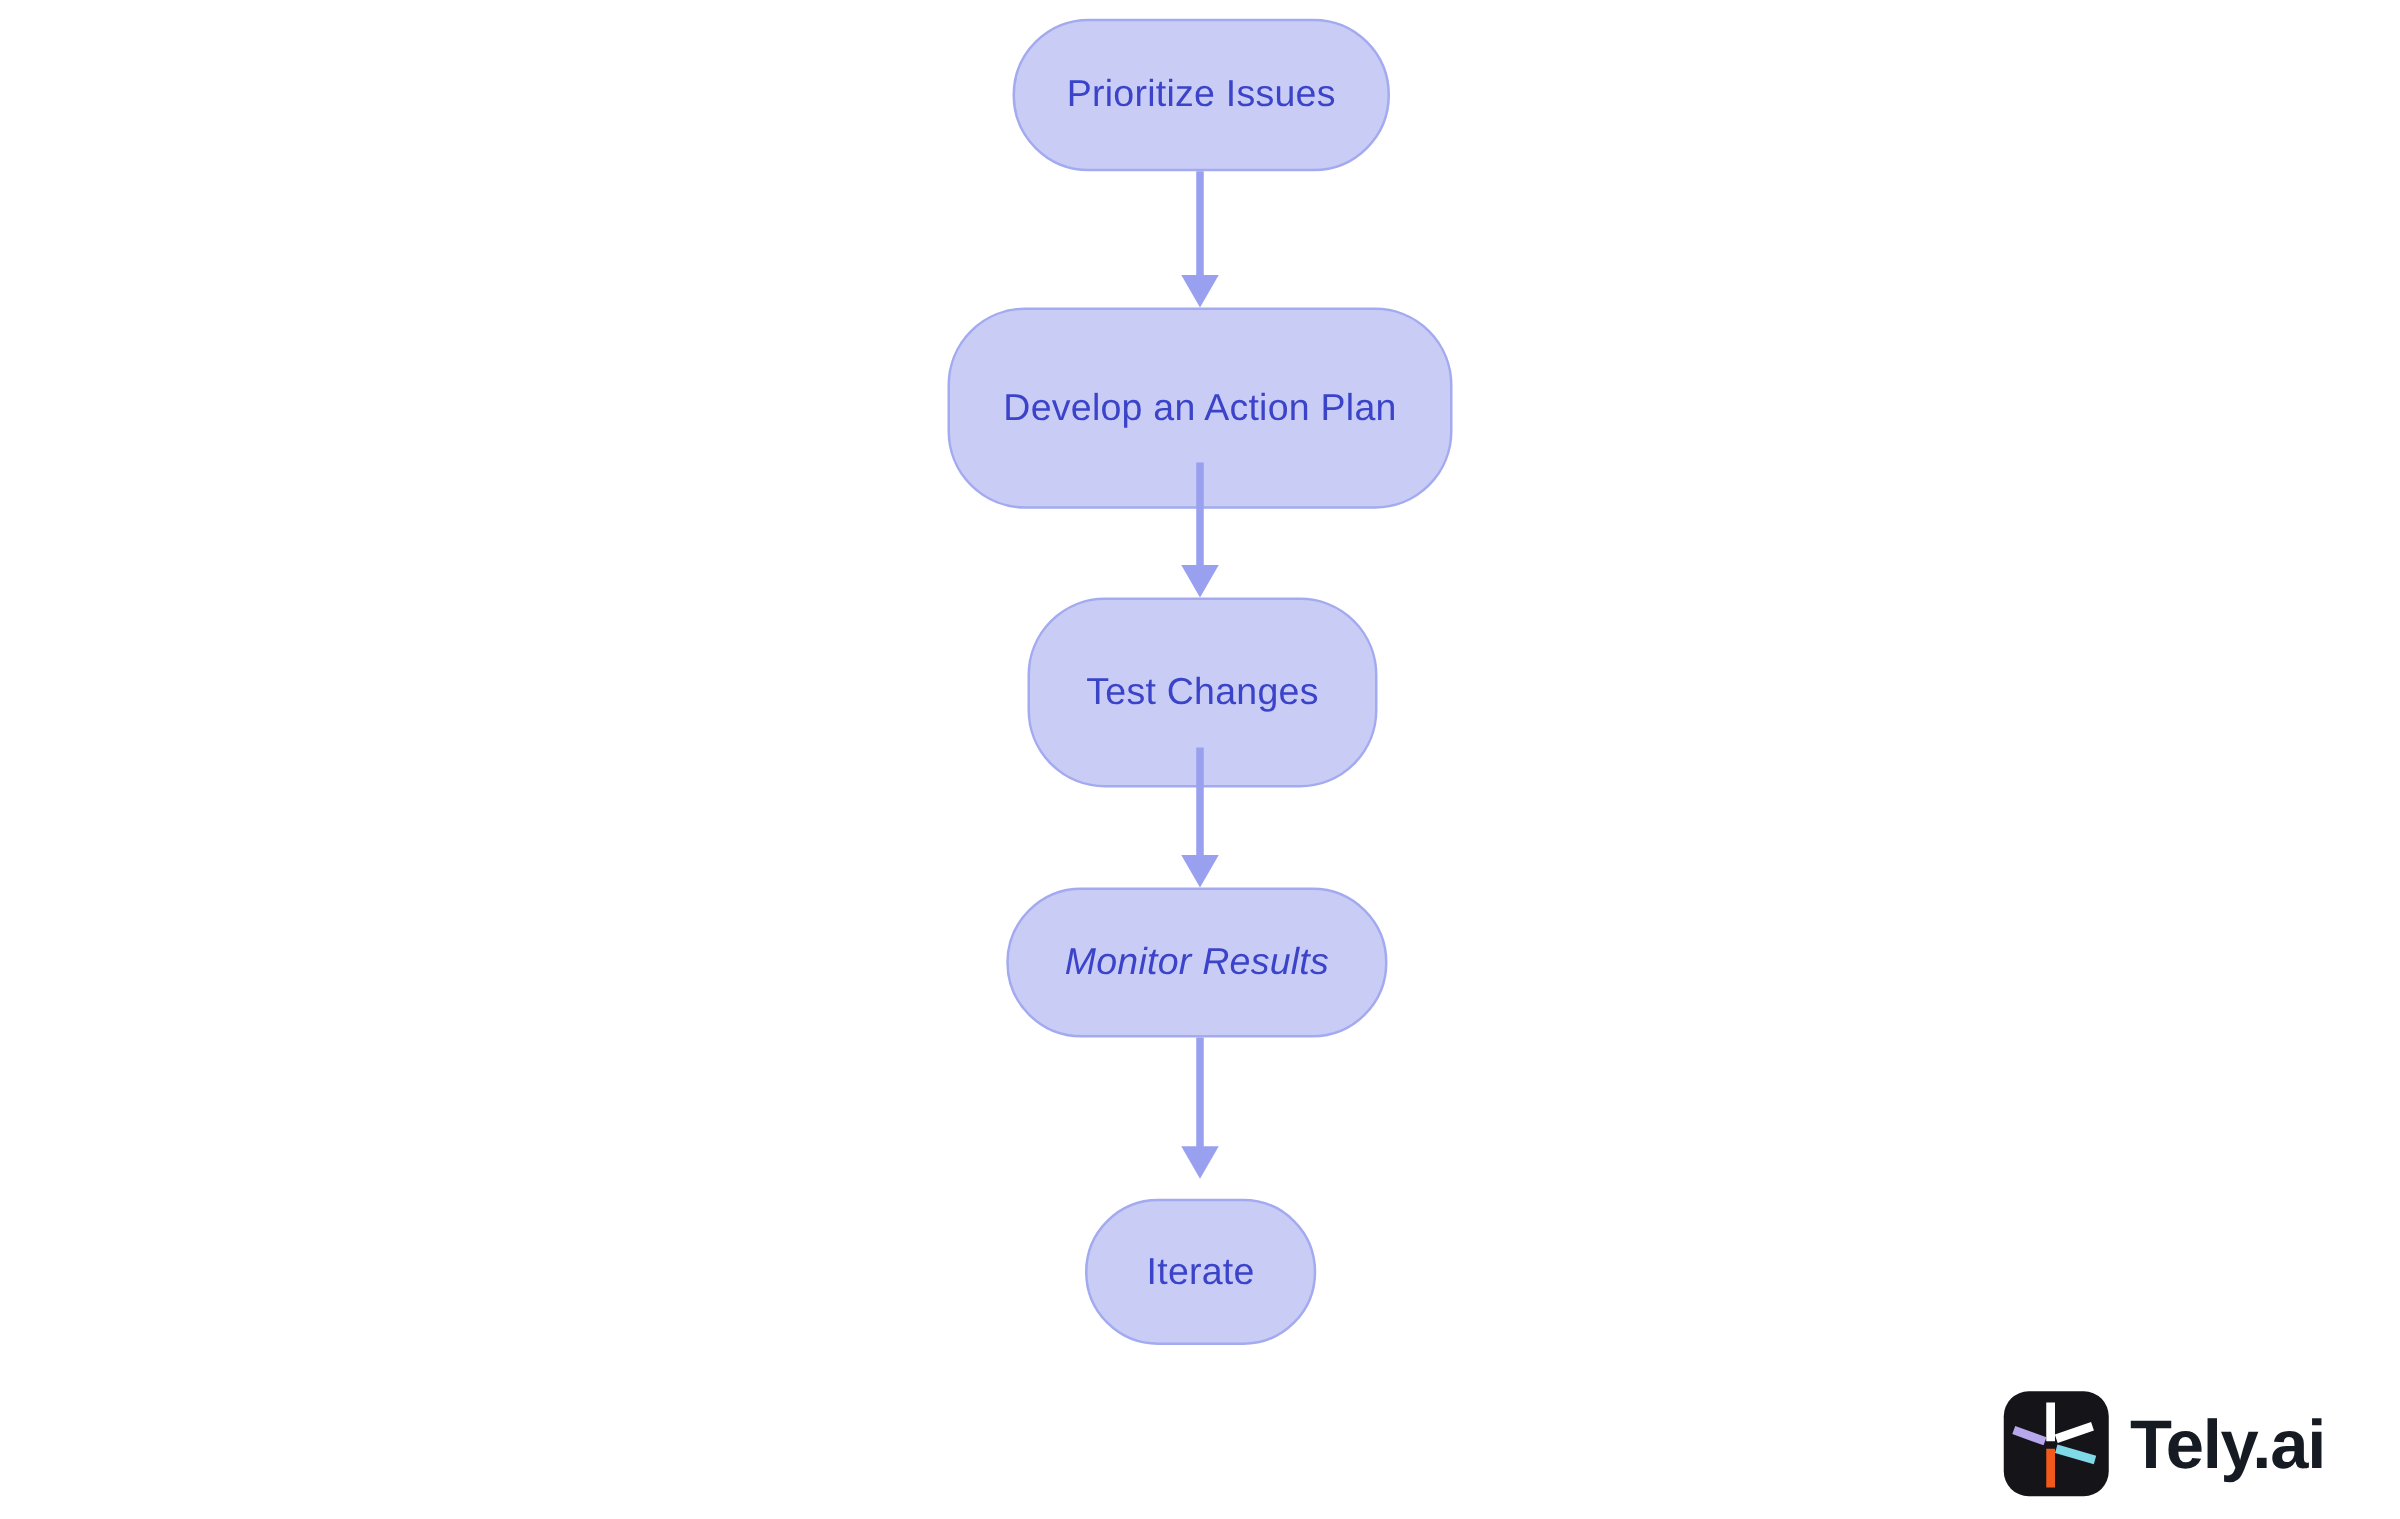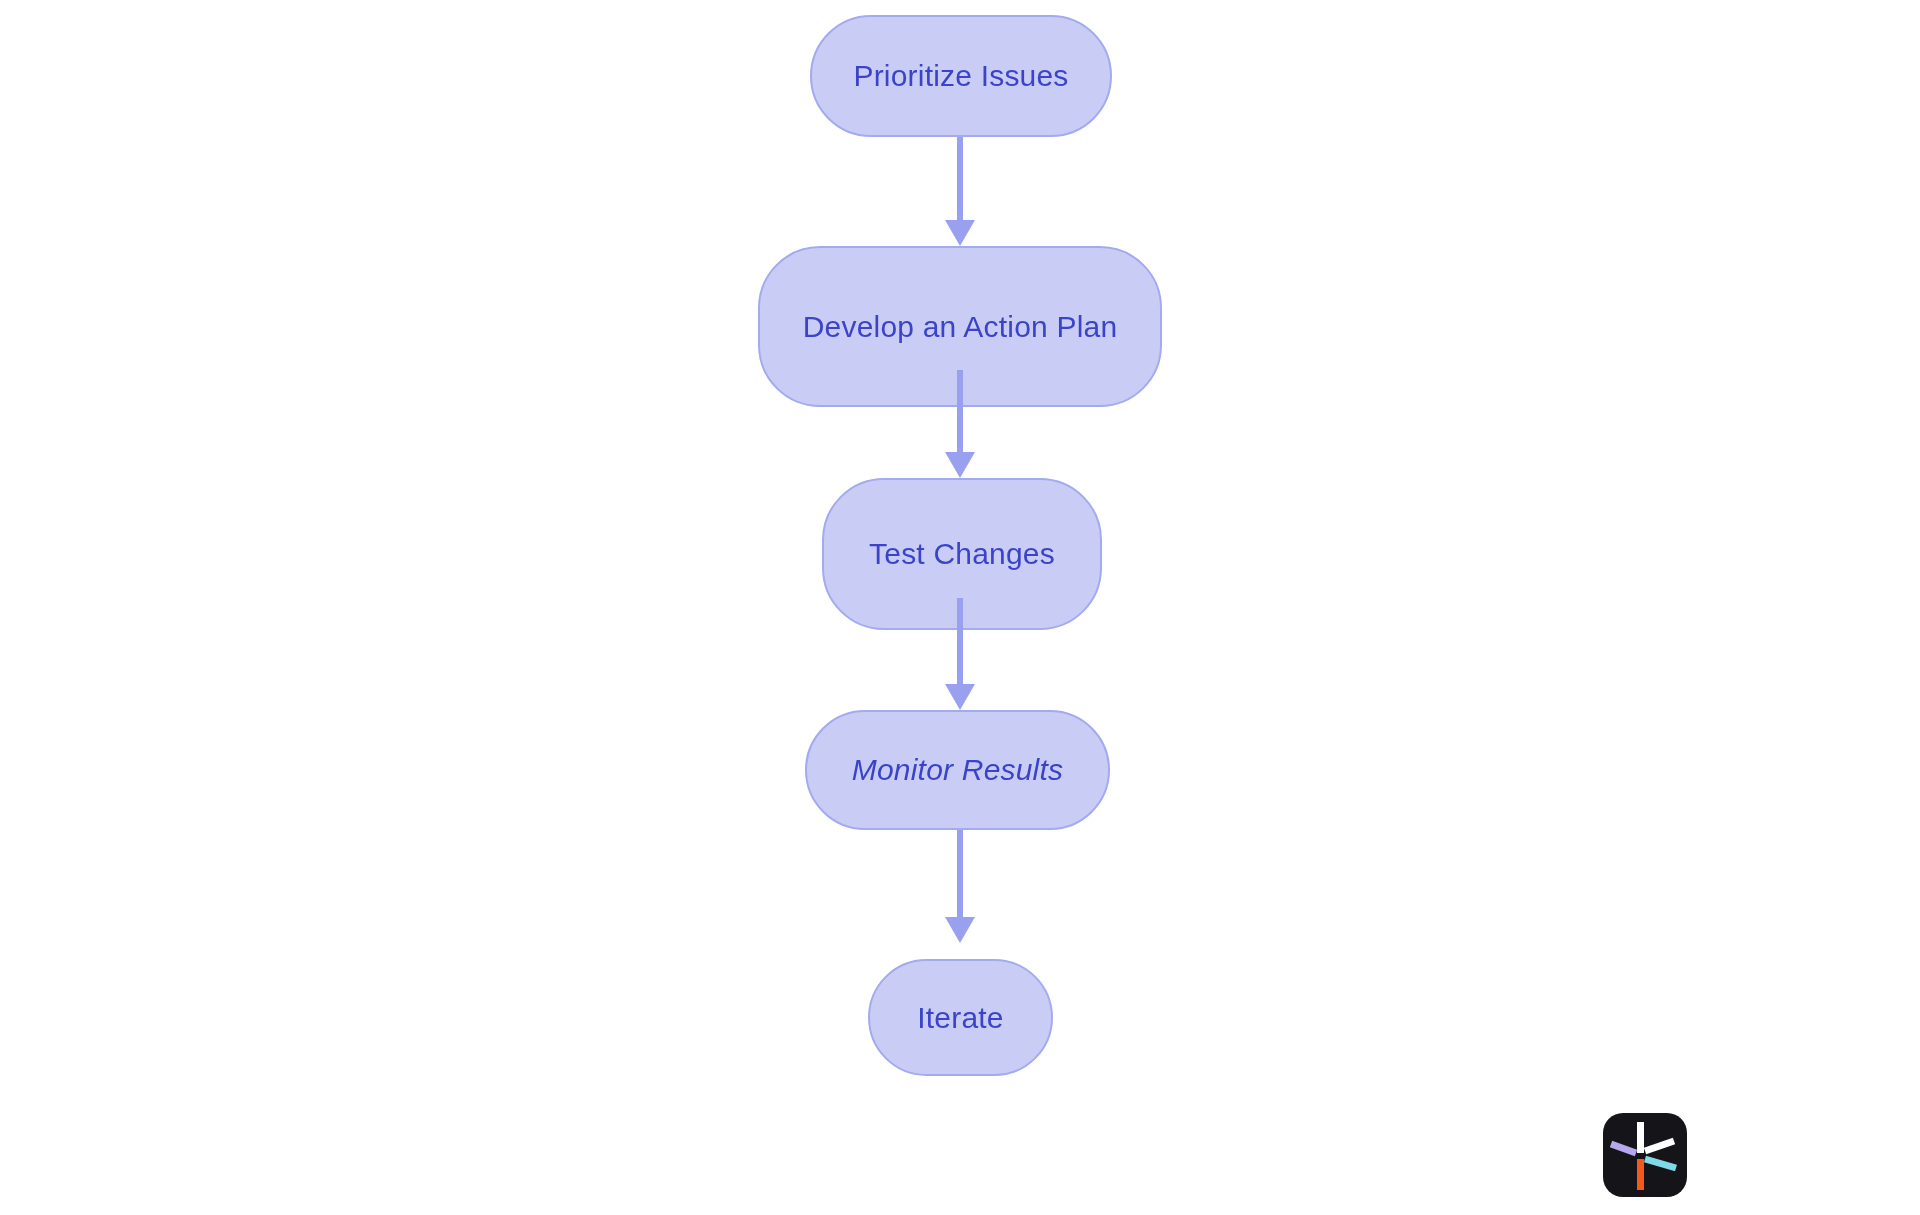--- a/index.html
+++ b/index.html
@@ -107,13 +107,14 @@
 <div class="logo">
   <div class="logo-icon">
     <svg width="84" height="84" viewBox="0 0 84 84" xmlns="http://www.w3.org/2000/svg">
       <line x1="37.5" y1="9" x2="37.5" y2="40" stroke="#ffffff" stroke-width="7"></line>
       <line x1="37.5" y1="46" x2="37.5" y2="77" stroke="#f2591b" stroke-width="7"></line>
       <line x1="8" y1="31" x2="33" y2="40" stroke="#b7a7ec" stroke-width="7"></line>
       <line x1="42" y1="38" x2="71" y2="28" stroke="#ffffff" stroke-width="7"></line>
       <line x1="42" y1="46" x2="73" y2="55" stroke="#7fd9e6" stroke-width="7"></line>
     </svg>
   </div>
+  <div class="logo-text">Tely.ai</div>
 </div>
 
 </body></html>

